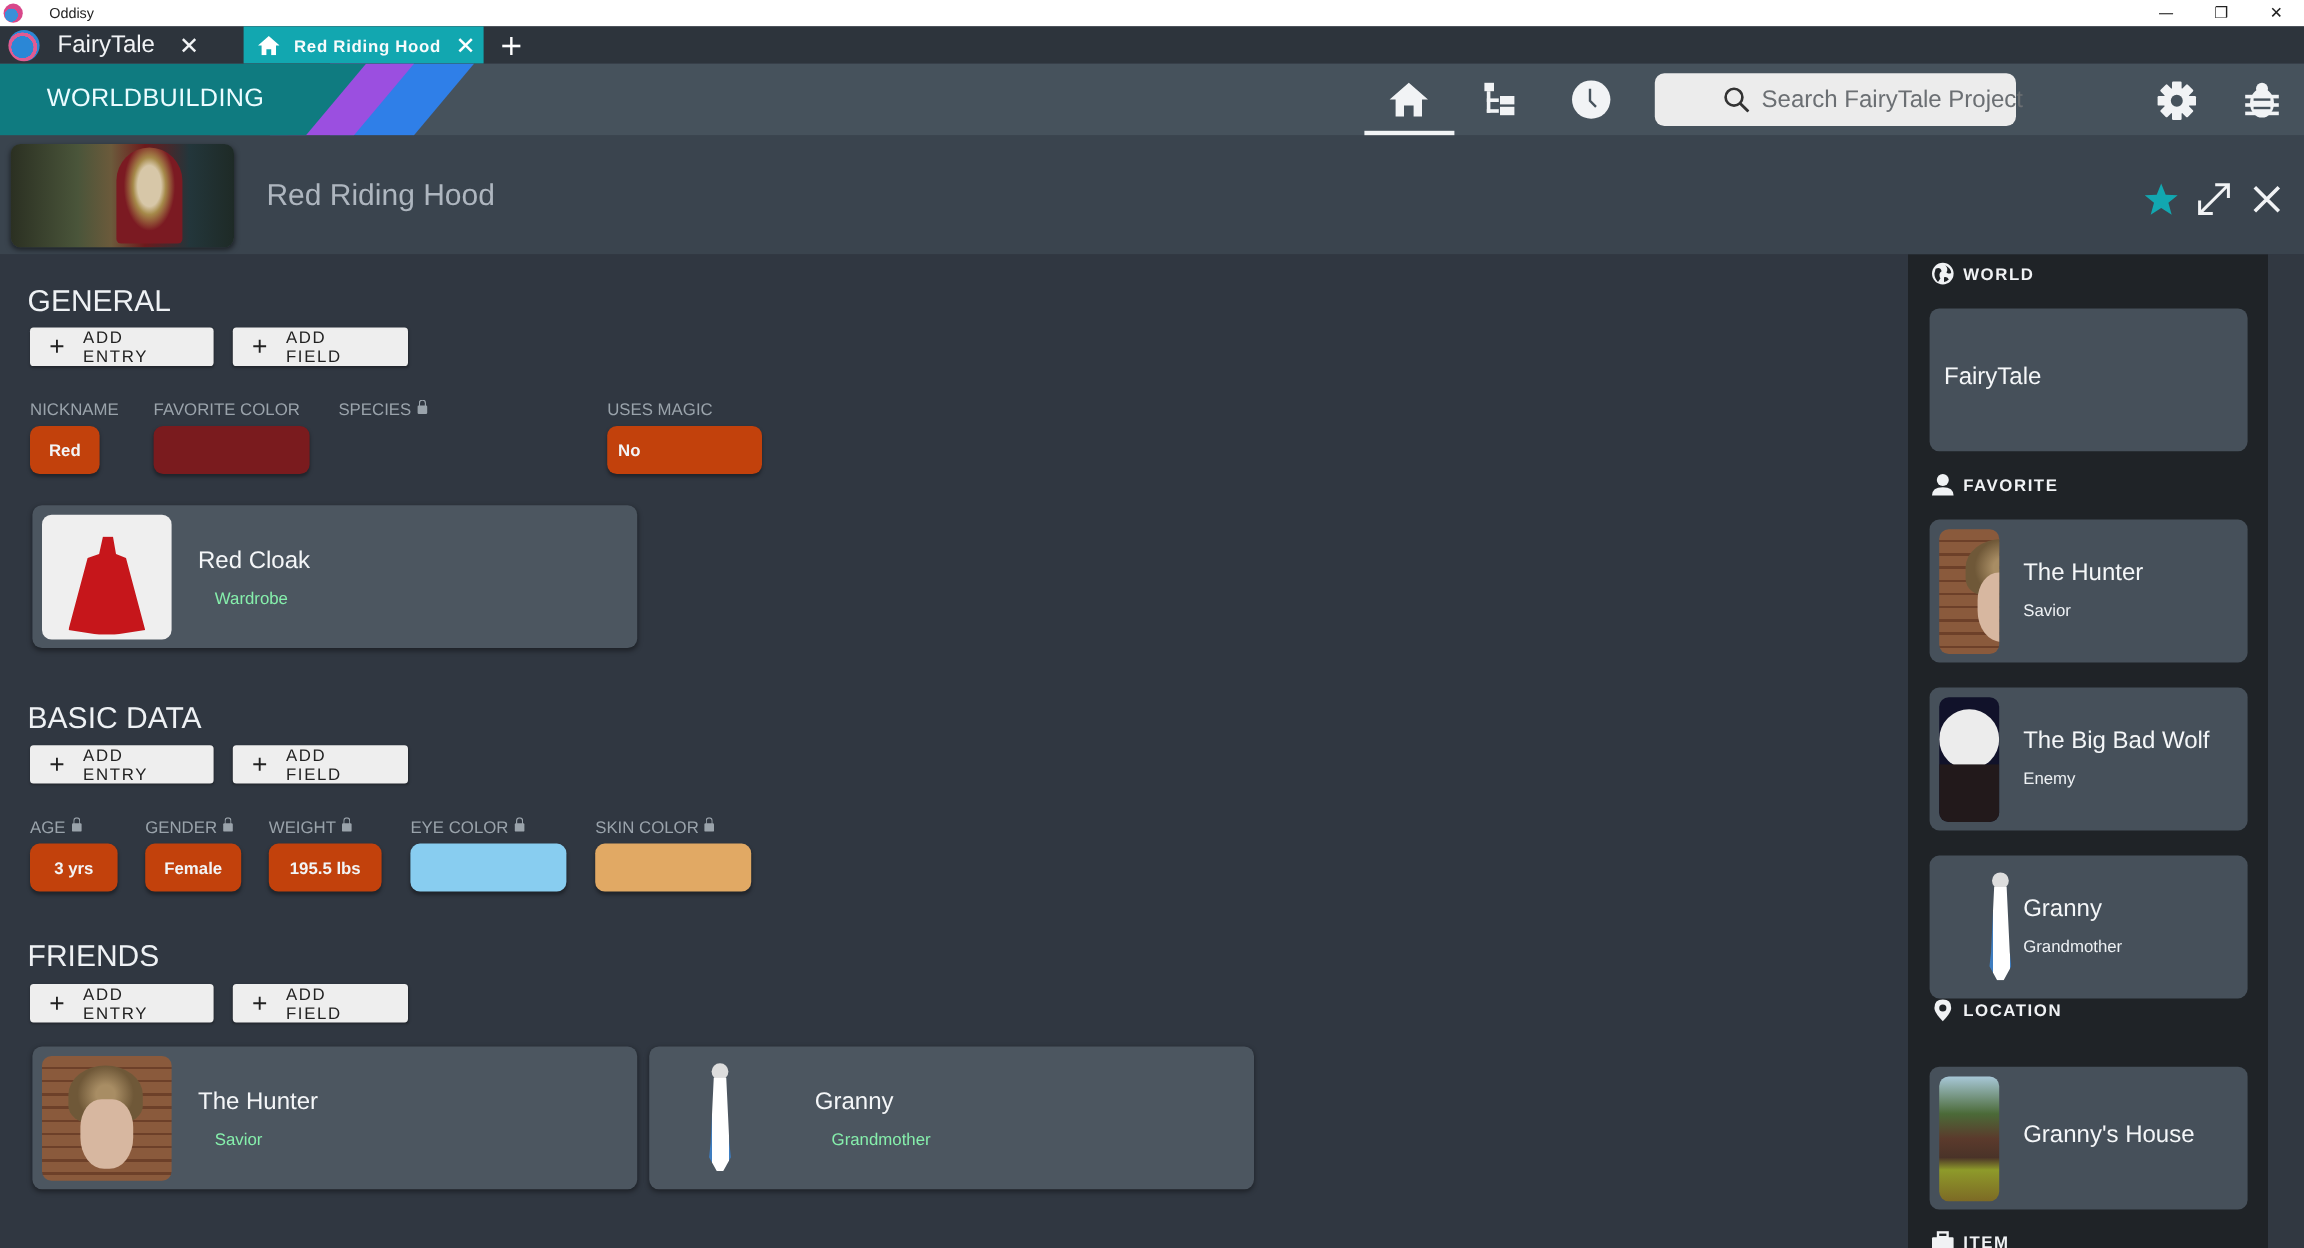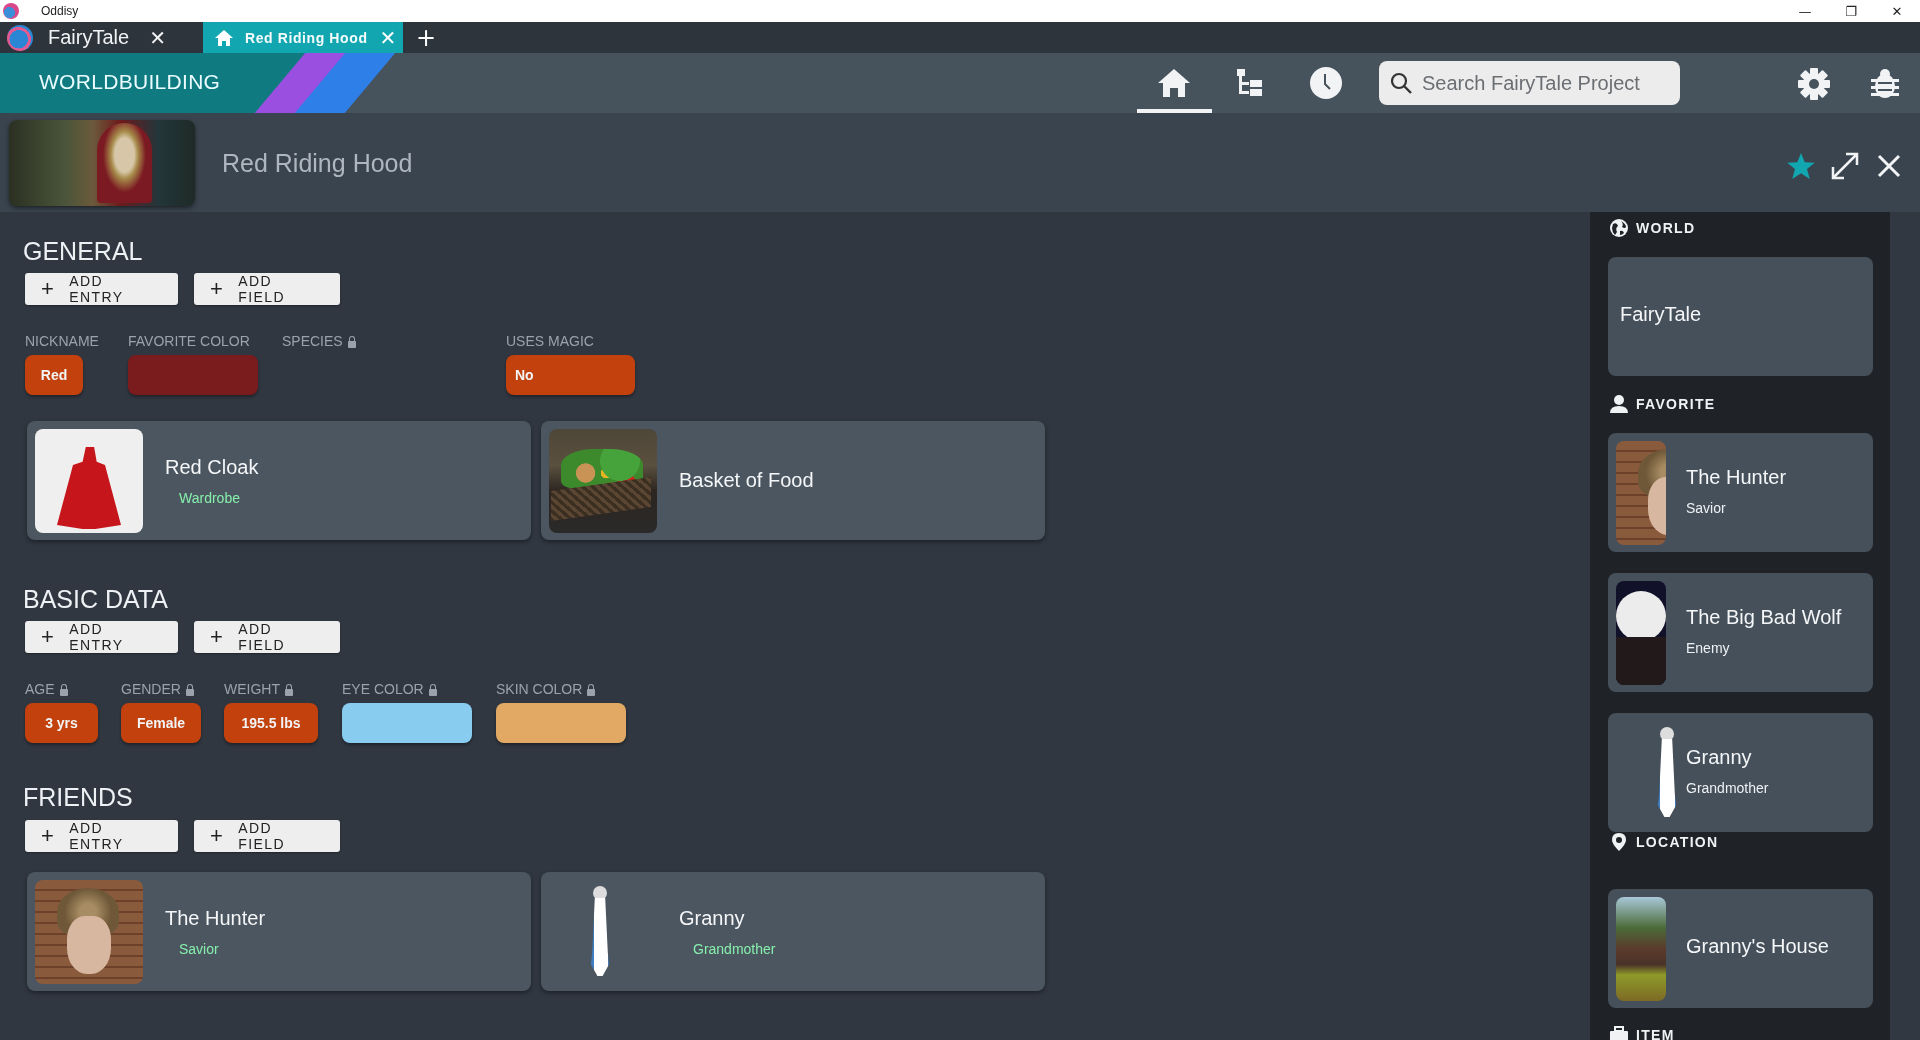--- a/index.html
+++ b/index.html
@@ -28,42 +28,42 @@
   .app-header { position: absolute; left: 0; top: 53px; width: 1920px; height: 60px; background: #46525c; overflow: hidden; }
   .brand { position: absolute; left: 0; top: 0; height: 60px; width: 340px; background: #0f7b80; }
   .brand-label { position: absolute; left: 39px; top: 17px; font-family: "Liberation Sans", sans-serif; font-size: 21px; color: #eafcff; letter-spacing: 0.3px; }
   .stripe { position: absolute; top: 0; height: 60px; transform: skewX(-40deg); }
   .stripe.purple { left: 250px; width: 70px; background: #9b4fe0; }
   .stripe.blue { left: 300px; width: 70px; background: #2f7fe8; }
   .stripe.teal { left: 200px; width: 80px; background: #0f7b80; }
   .nav-icons { position: absolute; left: 1136px; top: 0; height: 60px; display: flex; }
   .nav-btn { width: 76px; height: 60px; display: flex; align-items: center; justify-content: center; position: relative; cursor: pointer; }
   .nav-btn.active::after { content: ""; position: absolute; left: 1px; bottom: 0; width: 75px; height: 4px; background: #f1f3f5; }
-  .search { position: absolute; left: 1379px; top: 8px; width: 301px; height: 44px; background: #ececec; border-radius: 8px; display: flex; align-items: center; }
+  .search { position: absolute; left: 1379px; top: 8px; width: 301px; height: 44px; background: #ececec; border-radius: 8px; display: flex; align-items: center; padding-left: 46px; }
   .search-icon { margin-left: 11px; width: 22px; height: 22px; position: relative; }
   .search-input { border: none; background: transparent; outline: none; font-family: "Liberation Sans", sans-serif; font-size: 20px; color: #555; margin-left: 10px; width: 250px; }
   .search-input::placeholder { color: #6b6f73; }
   .hdr-icon { position: absolute; top: 14px; width: 34px; height: 34px; cursor: pointer; }
 
   
   .page-header { position: absolute; left: 0; top: 113px; width: 1920px; height: 99px; background: #3a444e; }
   .page-thumb { position: absolute; left: 9px; top: 7px; width: 186px; height: 86px; border-radius: 8px; overflow: hidden; background: linear-gradient(90deg, #2b3022 0%, #4a553a 30%, #6b5a3b 45%, #6d1a1c 60%, #23363b 80%, #1e2a26 100%); box-shadow: 0 2px 4px rgba(0,0,0,0.5); }
   .page-thumb .figure { position: absolute; left: 88px; top: 3px; width: 55px; height: 80px; border-radius: 28px 28px 4px 4px; background: radial-gradient(ellipse at 50% 40%, #d7c7a8 25%, #a68a4a 35%, #7b1a22 55%); }
   .page-title { position: absolute; left: 222px; top: 36px; font-family: "Liberation Sans", sans-serif; font-size: 25px; color: #aeb6bf; }
   .ph-actions { position: absolute; right: 16px; top: 38px; display: flex; gap: 14px; align-items: center; }
   .ph-btn { width: 30px; height: 30px; display: flex; align-items: center; justify-content: center; cursor: pointer; }
 
   
   .main { position: absolute; left: 0; top: 212px; width: 1590px; height: 828px; background: #303741; }
   .section-title { position: absolute; left: 23px; font-family: "Liberation Sans", sans-serif; font-size: 25px; color: #eef1f4; }
   .btn-row { position: absolute; left: 25px; display: flex; gap: 16px; }
   .btn { height: 32px; background: #eeeeee; border-radius: 3px; display: flex; align-items: center; padding: 0 17px 0 16px; color: #222; font-family: "Liberation Sans", sans-serif; font-size: 14px; letter-spacing: 1.4px; cursor: pointer; box-shadow: 0 1px 2px rgba(0,0,0,0.3); }
   .btn .plus { font-size: 22px; margin-right: 14px; line-height: 1; font-weight: 300; }
   .field { position: absolute; }
-  .field-label { font-family: "Liberation Sans", sans-serif; font-size: 14px; color: #9aa3ab; white-space: nowrap; display: flex; align-items: flex-end; }
+  .field-label { font-family: "Liberation Sans", sans-serif; font-size: 14px; color: #9aa3ab; white-space: nowrap; display: flex; align-items: center; }
   .lock { display: inline-block; width: 8px; height: 9px; margin-left: 5px; position: relative; }
   .lock::before { content: ""; position: absolute; left: 1px; top: -4px; width: 6px; height: 6px; border: 1.5px solid #9aa3ab; border-bottom: none; border-radius: 3px 3px 0 0; box-sizing: border-box; }
   .lock::after { content: ""; position: absolute; left: 0; top: 1px; width: 8px; height: 7px; background: #9aa3ab; border-radius: 1px; }
   .field-value { margin-top: 6px; height: 40px; border-radius: 8px; background: #c2410c; display: flex; align-items: center; justify-content: center; font-family: "Liberation Sans", sans-serif; font-size: 14px; font-weight: bold; color: #f2f4f6; padding: 0 12px; box-shadow: 0 2px 3px rgba(0,0,0,0.35); cursor: pointer; }
   .field-value.left { justify-content: flex-start; padding-left: 9px; }
   .swatch { margin-top: 6px; height: 40px; border-radius: 8px; box-shadow: 0 2px 3px rgba(0,0,0,0.35); cursor: pointer; }
   .card { position: absolute; width: 504px; height: 119px; background: #4c5660; border-radius: 8px; box-shadow: 0 2px 4px rgba(0,0,0,0.4); cursor: pointer; }
   .card .thumb { position: absolute; left: 8px; top: 8px; width: 108px; height: 104px; border-radius: 8px; overflow: hidden; }
   .card .title { position: absolute; left: 138px; font-family: "Liberation Sans", sans-serif; font-size: 20px; color: #f4f6f8; }
   .card .subtitle { position: absolute; left: 152px; font-family: "Liberation Sans", sans-serif; font-size: 14px; color: #86efac; }
@@ -256,24 +256,20 @@
         <span>USES MAGIC</span>
       </div>
     <div class="field-value left">No</div>
   </div>
 
   <div class="card" style="left:27px; top:209px;">
     <div class="thumb img-cloak"></div>
     <span class="title" style="top:35px;">Red Cloak</span>
     <span class="subtitle" style="top:69px;">Wardrobe</span>
   </div>
-  <div class="card" style="left:541px; top:209px;">
-    <div class="thumb img-basket"></div>
-    <span class="title" style="top:48px;">Basket of Food</span>
-  </div>
 
   <div class="section-title" style="top:373px;">BASIC DATA</div>
   <div class="btn-row" style="top:409px;">
     <div class="btn" style="width:153px;">
         <span class="plus">+</span>
         <span>ADD ENTRY</span>
       </div>
     <div class="btn" style="width:146px;">
         <span class="plus">+</span>
         <span>ADD FIELD</span>

